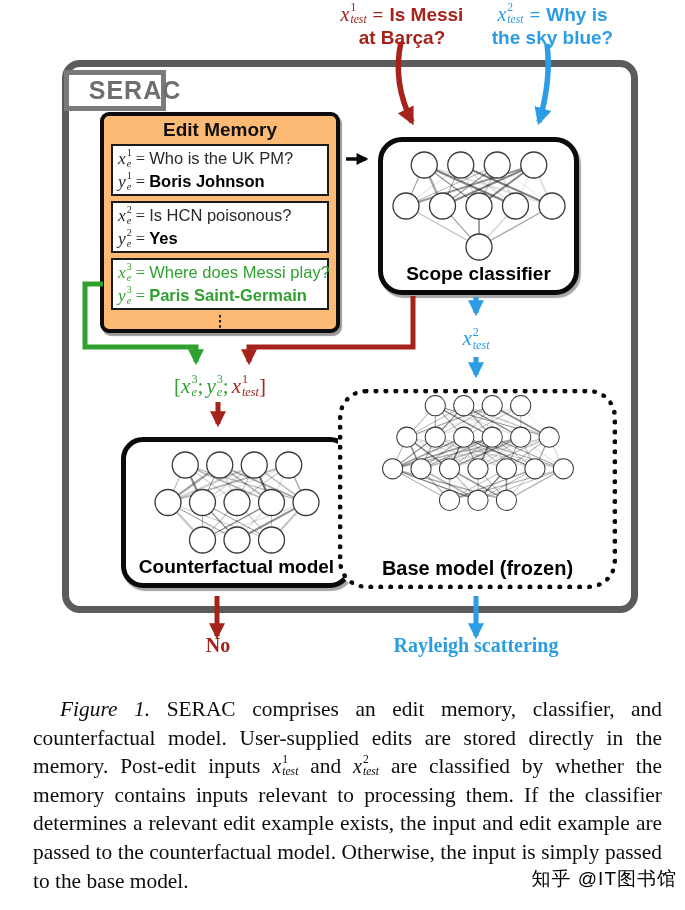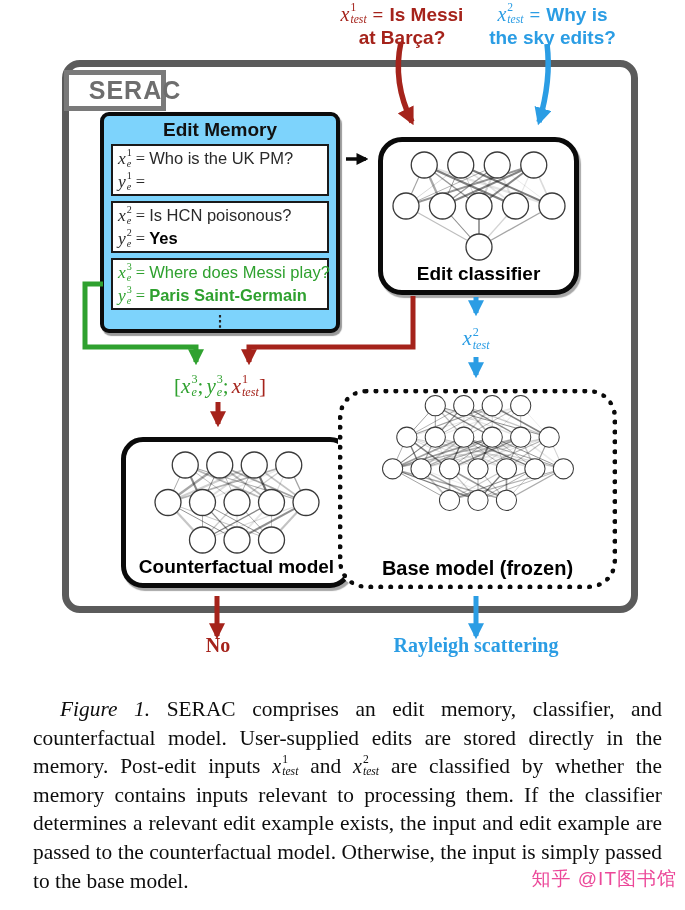--- a/index.html
+++ b/index.html
@@ -19,21 +19,21 @@
   .ti-line{display:flex;justify-content:center;align-items:center;gap:6px;}
   .ti-line .math{font-size:20px;font-weight:normal;}
   .red-t{color:var(--red);}
   .blue-t{color:var(--blue);}
   .green-t{color:var(--green);}
   
   .frame{left:62px;top:60px;width:576px;height:553px;border:7px solid #5b5b5b;border-radius:18px;box-sizing:border-box;background:#fff;}
   .serac-tag{left:64px;top:70px;width:102px;height:41px;background:#fff;border:5px solid #7a7a7a;box-sizing:border-box;
     display:flex;align-items:center;justify-content:center;font-weight:bold;font-size:25px;letter-spacing:1px;color:#6e6e6e;padding-left:40px;}
   
-  .memory{left:100px;top:112px;width:240px;height:221px;background:#7dd3fc;border:4px solid #0c0c0c;border-radius:9px;
+  .memory{left:100px;top:112px;width:240px;height:221px;background:#fdba74;border:4px solid #0c0c0c;border-radius:9px;
     box-sizing:border-box;box-shadow:2px 3px 1px rgba(0,0,0,.4);}
   .mem-title{text-align:center;font-weight:bold;font-size:19px;padding-top:3px;line-height:22px;}
   .entry{margin:3px 7px 5px 7px;border:2px solid #1a1a1a;padding:1px 5px;background:#fff;}
   .eline{display:flex;align-items:center;gap:4px;line-height:23px;font-size:16.5px;color:#2a2a2a;white-space:nowrap;}
   .eline .math{font-size:17.5px;}
   .eline b{color:#000;}
   .green-entry .eline, .green-entry .eline b{color:var(--green);}
   .mem-dots{text-align:center;font-weight:bold;font-size:15px;line-height:12px;color:#222;}
   
   .nnbox{background:#fff;box-sizing:border-box;display:flex;flex-direction:column;align-items:center;justify-content:flex-end;}
@@ -51,21 +51,21 @@
   .routed{left:436px;top:326px;width:80px;display:flex;justify-content:center;}
   .routed .math{font-size:21px;}
   .out-label{top:634px;font-weight:bold;font-size:20px;text-align:center;font-family:Liberation Serif, serif;}
   
   .arrows{left:0;top:0;pointer-events:none;z-index:5;}
   
   .caption{left:33px;top:695px;width:629px;font-family:"Liberation Serif",serif;font-size:21.4px;line-height:28.6px;
     text-align:justify;color:#0d0d0d;}
   .caption .figlab{font-style:italic;margin-left:27px;}
   .caption .math{font-size:20px;}
-  .watermark{right:8px;top:866px;font-size:19px;color:#ec4899;letter-spacing:1px;}
+  .watermark{right:8px;top:866px;font-size:19px;color:#000000;letter-spacing:1px;}
 </style>
 </head>
 <body>
 
 <div class="abs top-input red-t" style="left:322px;width:160px;">
   <div class="ti-line">
     <span class="math">
         <span>x</span>
         <span class="ms">
           <span class="msup">1</span>
@@ -82,21 +82,21 @@
     <span class="math">
         <span>x</span>
         <span class="ms">
           <span class="msup">2</span>
           <span class="msub">test</span>
         </span>
       </span>
     <span class="eq">=</span>
     <span>Why is</span>
   </div>
-  <div>the sky edits?</div>
+  <div>the sky blue?</div>
 </div>
 
 <div class="abs frame"></div>
 <div class="abs serac-tag">SERAC</div>
 
 <div class="abs memory">
   <div class="mem-title">Edit Memory</div>
 
   <div class="entry">
     <div class="eline">
@@ -112,20 +112,21 @@
     </div>
     <div class="eline">
       <span class="math">
           <span>y</span>
           <span class="ms">
             <span class="msup">1</span>
             <span class="msub">e</span>
           </span>
         </span>
       <span class="eq">=</span>
+      <b>Boris Johnson</b>
     </div>
   </div>
 
   <div class="entry">
     <div class="eline">
       <span class="math">
           <span>x</span>
           <span class="ms">
             <span class="msup">2</span>
             <span class="msub">e</span>
@@ -206,21 +207,21 @@
       <circle cx="70.75" cy="15" r="13" fill="#fff" stroke="#3a3a3a" stroke-width="1.3"></circle>
       <circle cx="107.25" cy="15" r="13" fill="#fff" stroke="#3a3a3a" stroke-width="1.3"></circle>
       <circle cx="143.75" cy="15" r="13" fill="#fff" stroke="#3a3a3a" stroke-width="1.3"></circle>
       <circle cx="16" cy="56" r="13" fill="#fff" stroke="#3a3a3a" stroke-width="1.3"></circle>
       <circle cx="52.5" cy="56" r="13" fill="#fff" stroke="#3a3a3a" stroke-width="1.3"></circle>
       <circle cx="89" cy="56" r="13" fill="#fff" stroke="#3a3a3a" stroke-width="1.3"></circle>
       <circle cx="125.5" cy="56" r="13" fill="#fff" stroke="#3a3a3a" stroke-width="1.3"></circle>
       <circle cx="162" cy="56" r="13" fill="#fff" stroke="#3a3a3a" stroke-width="1.3"></circle>
       <circle cx="89" cy="97" r="13" fill="#fff" stroke="#3a3a3a" stroke-width="1.3"></circle>
     </svg>
-  <div class="nn-label">Edit classifier</div>
+  <div class="nn-label">Scope classifier</div>
 </div>
 
 <div class="abs nnbox cf">
   <svg width="170" height="105" viewBox="0 0 170 105">
       <line x1="33.25" y1="15" x2="16" y2="52.5" stroke="#1d1d1d" stroke-opacity="0.38" stroke-width="1.0"></line>
       <line x1="33.25" y1="15" x2="50.5" y2="52.5" stroke="#1d1d1d" stroke-opacity="0.52" stroke-width="2.0"></line>
       <line x1="33.25" y1="15" x2="85" y2="52.5" stroke="#1d1d1d" stroke-opacity="0.28" stroke-width="1.0"></line>
       <line x1="33.25" y1="15" x2="119.5" y2="52.5" stroke="#1d1d1d" stroke-opacity="0.31" stroke-width="1.8"></line>
       <line x1="33.25" y1="15" x2="154" y2="52.5" stroke="#1d1d1d" stroke-opacity="0.36" stroke-width="1.1"></line>
       <line x1="67.75" y1="15" x2="16" y2="52.5" stroke="#1d1d1d" stroke-opacity="0.39" stroke-width="2.2"></line>

